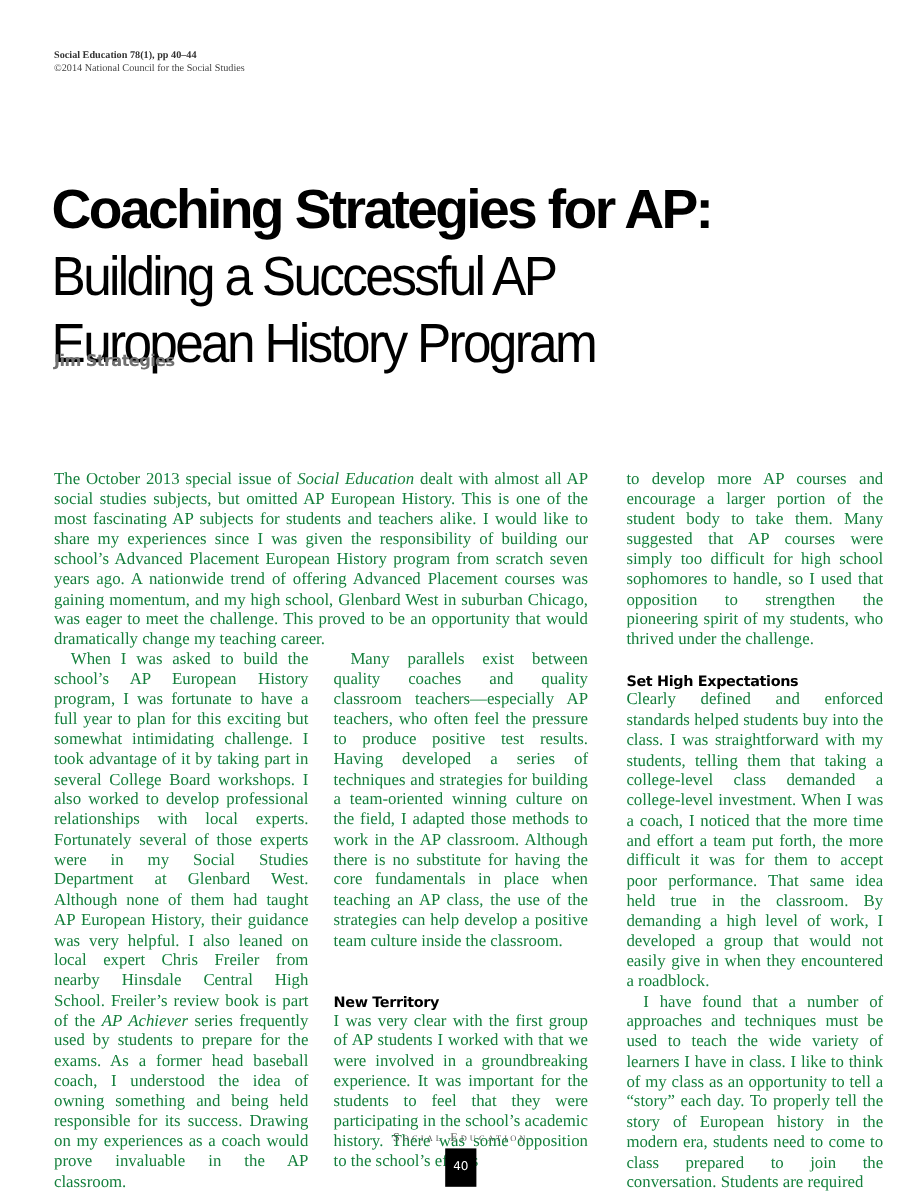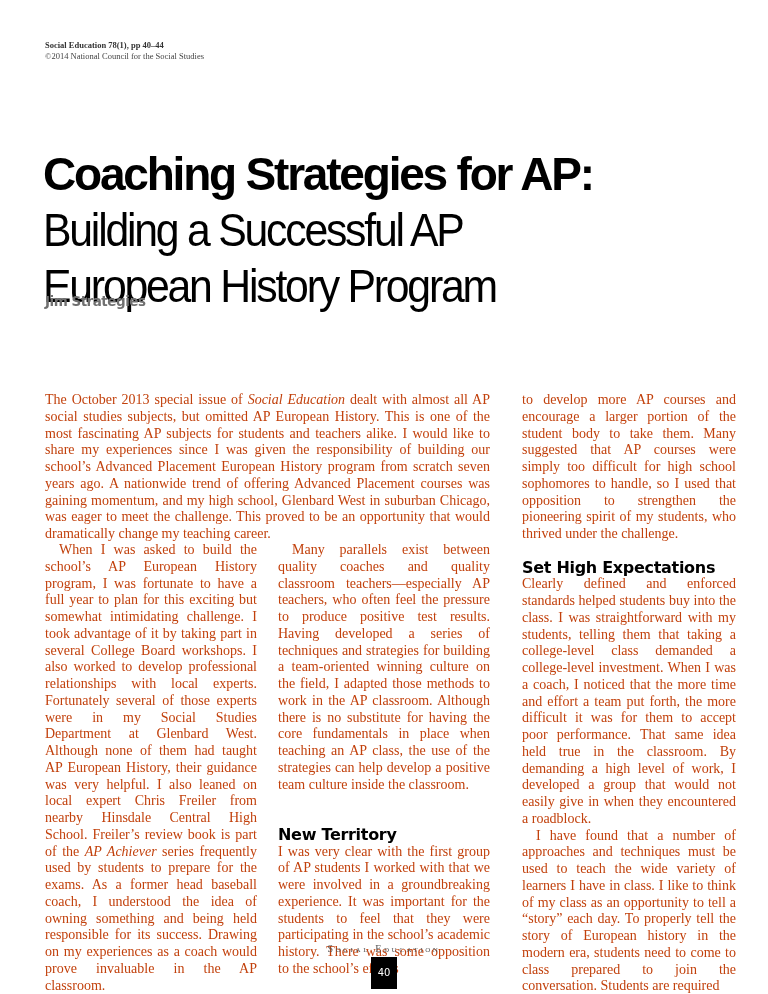--- a/index.html
+++ b/index.html
@@ -59,42 +59,42 @@
       font-family: "DejaVu Sans", sans-serif;
       font-weight: bold;
       font-size: 13.5px;
       letter-spacing: -0.5px;
       color: #707070;
     }
     .body-text {
       font-family: "Liberation Serif", serif;
       font-size: 14px;
       line-height: 16.75px;
-      color: #c2410c;
+      color: #15803d;
       text-align: justify;
       margin: 0;
     }
     .intro {
       position: absolute;
       left: 45px;
       top: 392px;
       width: 445px;
     }
     .col {
       position: absolute;
       width: 212px;
     }
     .col1 { left: 45px; top: 542px; }
     .col2 { left: 278px; top: 542px; }
     .col3 { left: 522px; top: 392px; width: 214px; }
     .indent { text-indent: 14px; }
     .heading {
       font-family: "DejaVu Sans", sans-serif;
       font-weight: bold;
-      font-size: 16px;
+      font-size: 12px;
       line-height: 16.75px;
       letter-spacing: -0.3px;
       color: #000;
       margin: 0;
     }
     .gap { height: 16.75px; }
     .gap2 { height: 33.5px; }
     .footer {
       position: absolute;
       left: 0;

